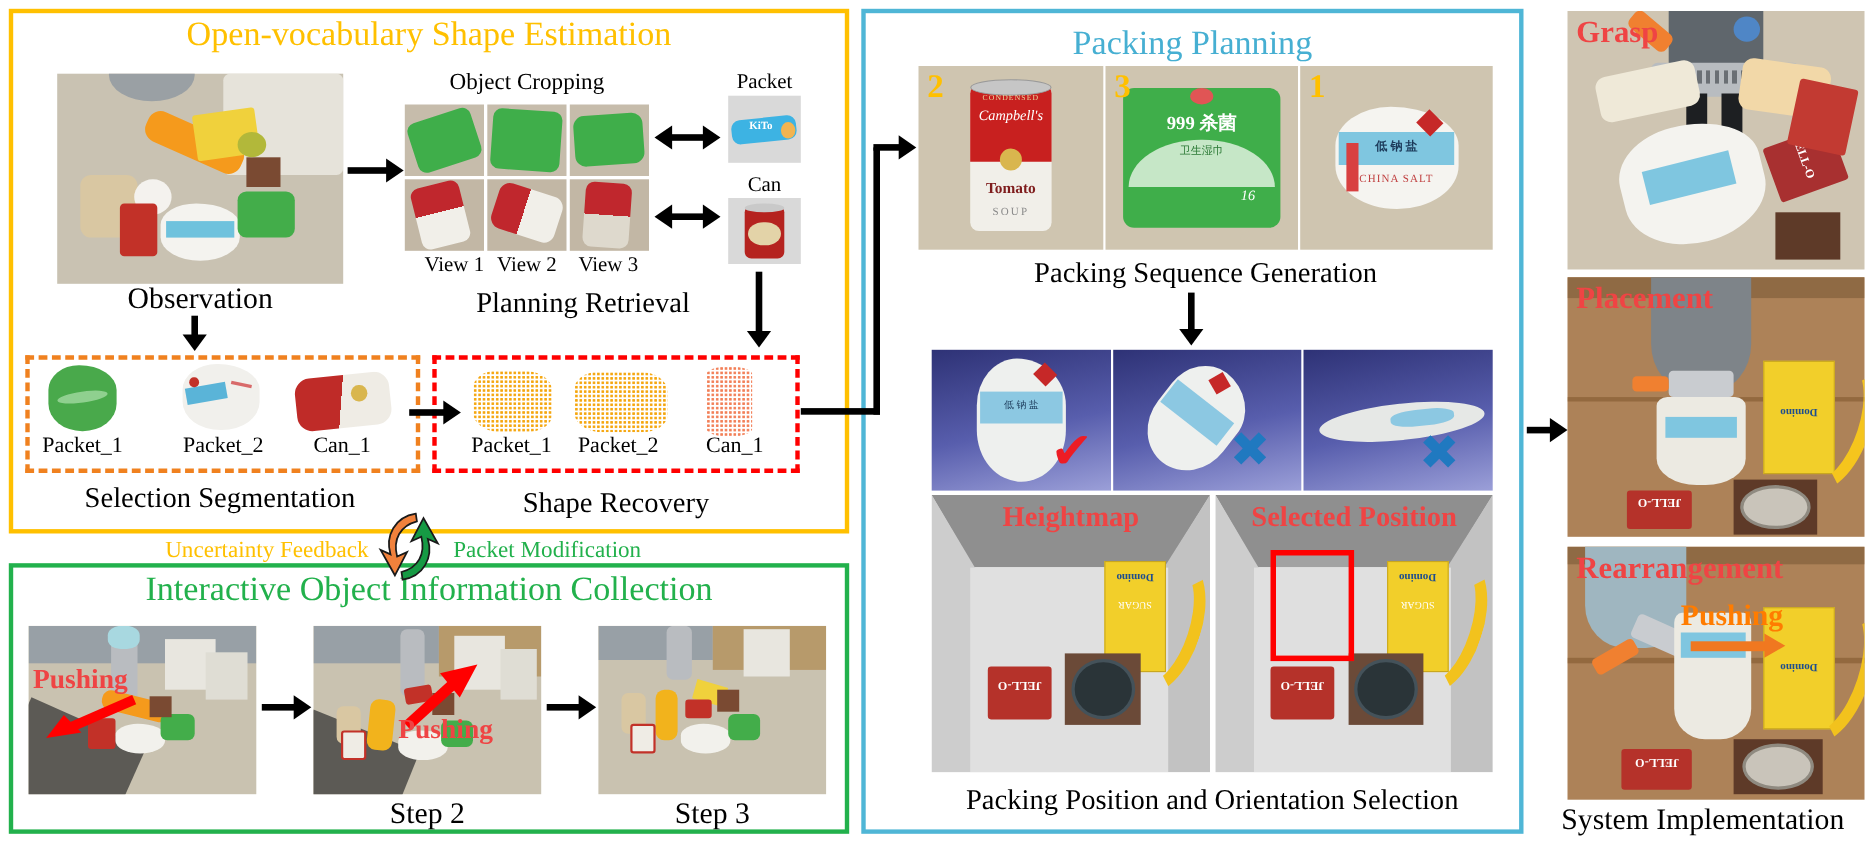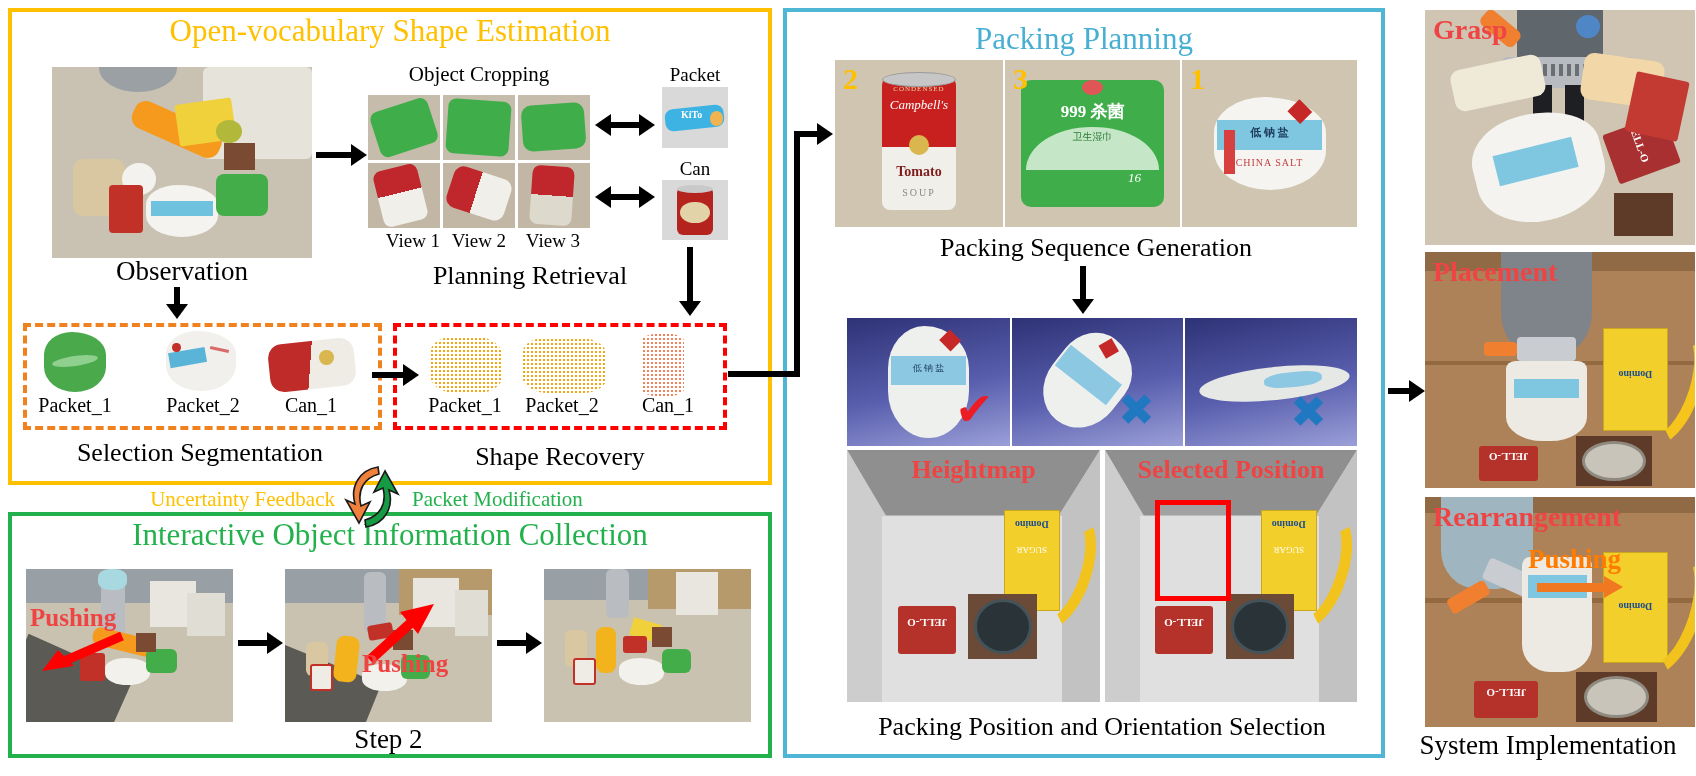--- a/index.html
+++ b/index.html
@@ -218,20 +218,21 @@
     <div class="sh" style="left:10%;top:40%;width:11%;height:24%;background:#d9c7a2;border-radius:6px;"></div>
     <div class="sh" style="left:25%;top:38%;width:10%;height:30%;background:#f2b31c;border-radius:8px;"></div>
     <div class="sh" style="left:14%;top:58%;width:11%;height:18%;background:#efece5;border:2px solid #c23128;box-sizing:border-box;border-radius:3px;"></div>
     <div class="sh" style="left:42%;top:34%;width:14%;height:12%;background:#f0d13c;transform:rotate(16deg);"></div>
     <div class="sh" style="left:38%;top:44%;width:12%;height:11%;background:#c23128;border-radius:3px;"></div>
     <div class="sh" style="left:52%;top:38%;width:10%;height:13%;background:#7a4a32;"></div>
     <div class="sh pillow" style="left:36%;top:58%;width:22%;height:18%;background:#f2f1ec;"></div>
     <div class="sh" style="left:57%;top:52%;width:14%;height:16%;background:#43ad4a;border-radius:6px;"></div>
   </div>
   <div class="cap" style="left:285px;top:724px;width:207px;font-size:27px;">Step 2</div>
+  <div class="cap" style="left:544px;top:724px;width:207px;font-size:27px;">Step 3</div>
 
   <div class="hbar" style="left:728px;top:371px;width:72px;"></div>
   <div class="vbar" style="left:794px;top:134px;height:243px;"></div>
   <div class="hbar head-r" style="left:794px;top:131px;width:24px;"></div>
 
   <div class="panel cyan" style="left:783px;top:8px;width:602px;height:750px;"></div>
   <div class="title" style="left:783px;top:22px;width:602px;color:#46AFD2;">Packing Planning</div>
 
   <div class="photo" style="left:835px;top:60px;width:168px;height:167px;background:#cfc5b0;">
     <div class="sh" style="left:28%;top:10%;width:44%;height:80%;background:#f1efe9;border-radius:8px;"></div>

